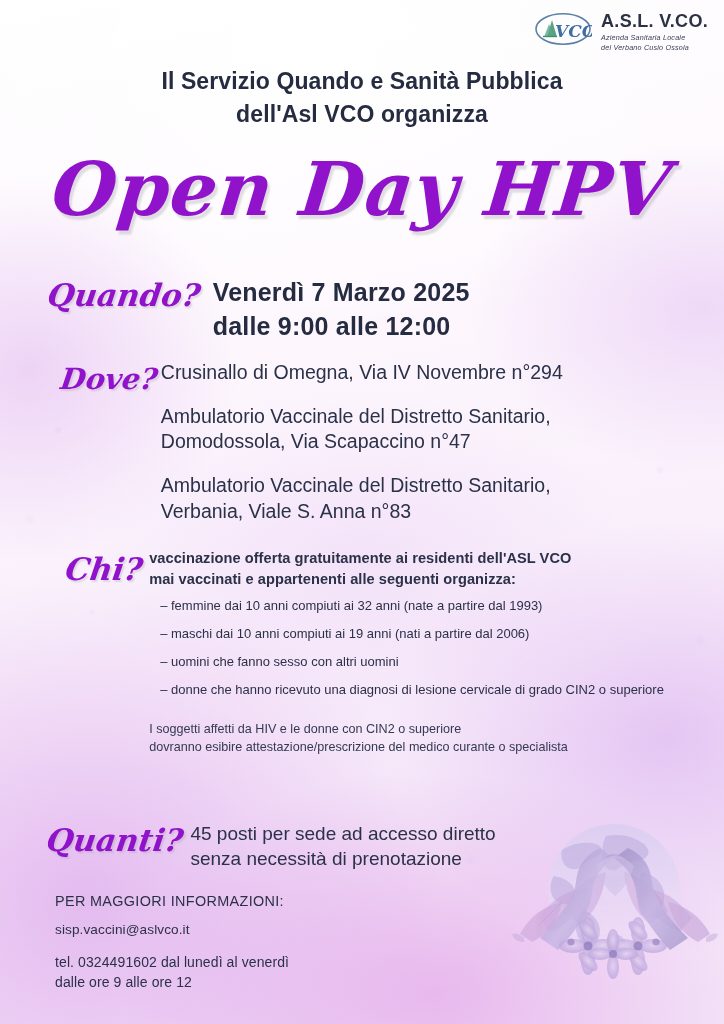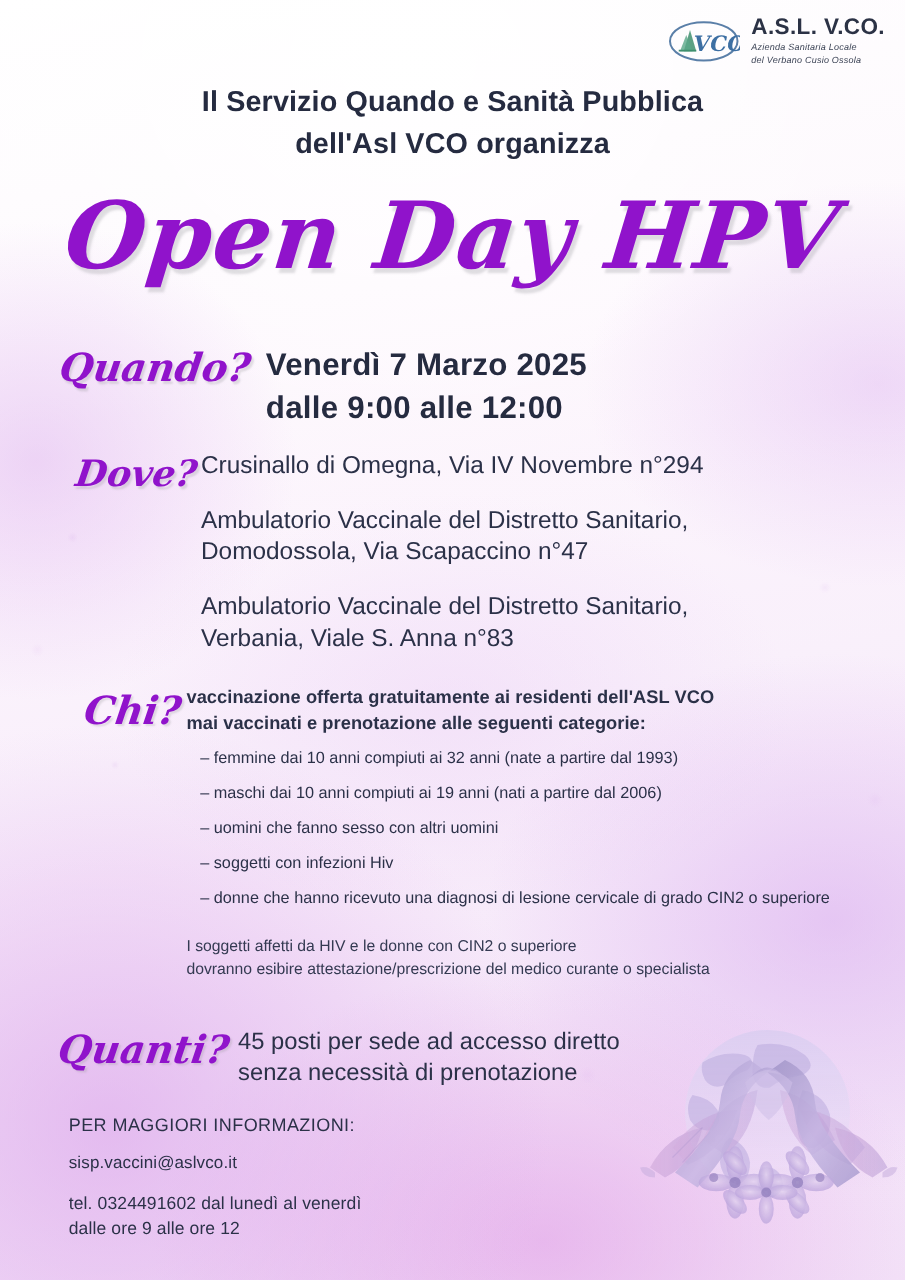--- a/index.html
+++ b/index.html
@@ -38,21 +38,21 @@
       radial-gradient(circle 7px at 660px 470px, rgba(195,135,222,.16), transparent 70%),
       radial-gradient(circle 9px at 700px 640px, rgba(195,135,222,.13), transparent 70%),
       radial-gradient(circle 6px at 300px 300px, rgba(205,150,230,.10), transparent 70%),
       radial-gradient(circle 10px at 470px 860px, rgba(200,140,228,.12), transparent 70%),
       radial-gradient(circle 7px at 180px 905px, rgba(205,145,230,.14), transparent 70%);
   }
 
   
   #logo {
     position:absolute; top:12px; right:16px;
-    display:flex; align-items:center; gap:9px;
+    display:flex; gap:9px;
   }
   #logo-mark { width:58px; height:34px; flex:none; }
   .logo-text { line-height:1; }
   .logo-title {
     font-size:18px; font-weight:700; color:#2b3245;
     letter-spacing:.3px;
   }
   .logo-sub {
     font-size:7.2px; font-style:italic; color:#3a4254;
     letter-spacing:.2px; margin-top:3px; line-height:1.45;
@@ -205,27 +205,26 @@
         <div>Verbania, Viale S. Anna n°83</div>
       </div>
     </div>
   </div>
 
   <div class="row" id="row-chi">
     <div class="script-label" id="lbl-chi">Chi?</div>
     <div id="chi-body">
       <div id="chi-intro">
         <div>vaccinazione offerta gratuitamente ai residenti dell'ASL VCO</div>
-        <div>mai vaccinati e prenotazione alle seguenti categorie:</div>
+        <div>mai vaccinati e appartenenti alle seguenti organizza:</div>
       </div>
       <ul id="chi-list">
         <li>– femmine dai 10 anni compiuti ai 32 anni (nate a partire dal 1993)</li>
         <li>– maschi dai 10 anni compiuti ai 19 anni (nati a partire dal 2006)</li>
         <li>– uomini che fanno sesso con altri uomini</li>
-        <li>– soggetti con infezioni Hiv</li>
         <li>– donne che hanno ricevuto una diagnosi di lesione cervicale di grado CIN2 o superiore</li>
       </ul>
       <div id="chi-notes">
         <div class="note">
           <div>I soggetti affetti da HIV e le donne con CIN2 o superiore</div>
           <div>dovranno esibire attestazione/prescrizione del medico curante o specialista</div>
         </div>
       </div>
     </div>
   </div>

